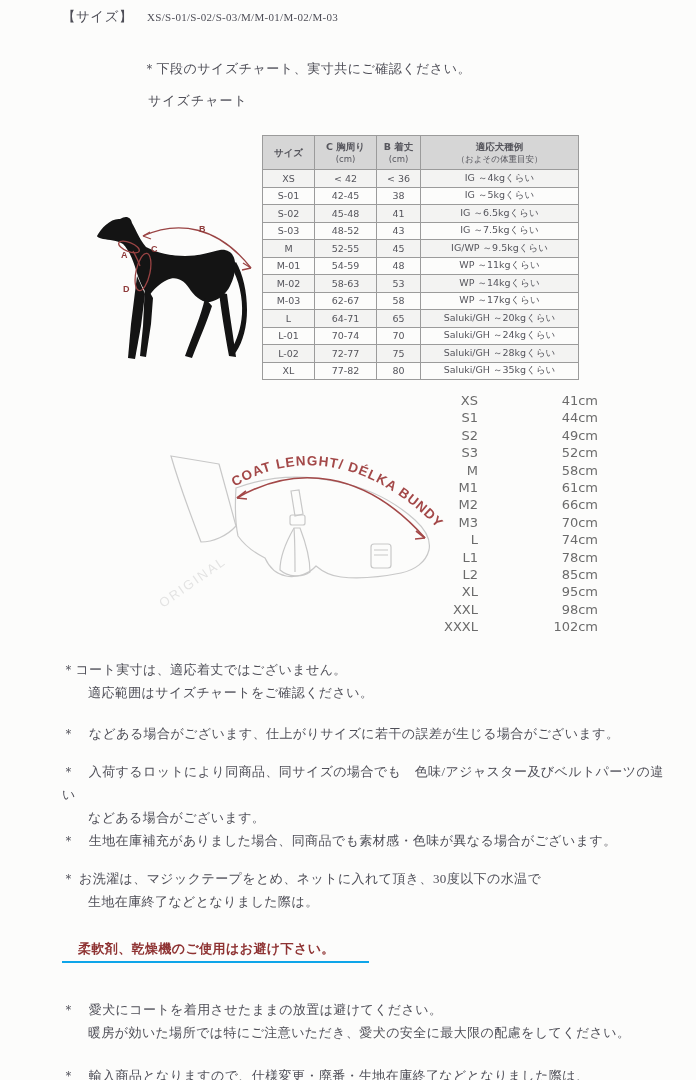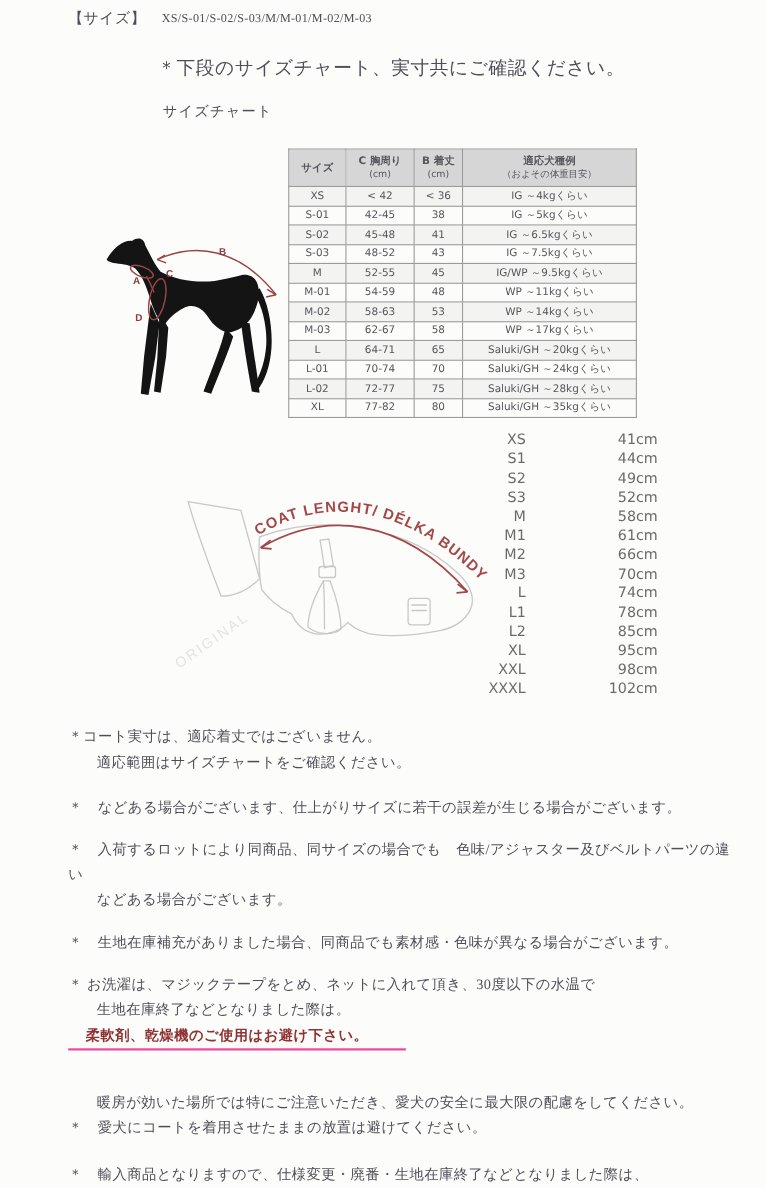--- a/index.html
+++ b/index.html
@@ -6,21 +6,21 @@
   .page{
     position:relative;width:696px;height:1080px;margin:0 auto;
     background:#fcfcfb;overflow:hidden;
     font-family:"Liberation Serif","DejaVu Serif",serif;
     color:#4e4e57;
   }
   .abs{position:absolute;}
   
   .size-label{left:62px;top:8px;font-size:13.5px;letter-spacing:.5px;}
   .size-values{left:147px;top:11px;font-size:11px;letter-spacing:.3px;}
-  .check-note{left:143px;top:50px;font-size:17px;letter-spacing:.5px;}
+  .check-note{left:143px;top:60px;font-size:13px;letter-spacing:.5px;}
   .chart-title{left:148px;top:92px;font-size:13px;letter-spacing:1px;}
 
   
   .size-table{
     left:262px;top:135px;width:316px;
     border-collapse:collapse;table-layout:fixed;
     font-family:"DejaVu Sans","Liberation Sans",sans-serif;
     font-size:9.5px;color:#55555c;
     border:1.5px solid #7c7c7c;
   }
@@ -46,29 +46,29 @@
     font-size:13px;color:#6b6b6b;
   }
   .length-row{display:flex;height:17.4px;line-height:17.4px;}
   .length-row .sz{width:78px;text-align:right;}
   .length-row .val{width:120px;text-align:right;}
 
   
   .notes{left:62px;top:658px;width:610px;font-size:13px;letter-spacing:.4px;}
   .note{line-height:23px;margin-bottom:15px;}
   .note:nth-child(1){margin-bottom:18px;}
-  .note:nth-child(3){margin-bottom:16px;}
+  .note:nth-child(3){margin-bottom:0;}
   .note:nth-child(5){margin-bottom:35px;}
   .note:nth-child(6){margin-bottom:20px;}
   .note:nth-child(7){margin-bottom:0;}
   .note:nth-child(8){margin-bottom:0;}
   .note-line.cont{padding-left:26px;}
   .line-red{
     display:inline-block;color:#8e3232;font-weight:bold;
-    border-bottom:2px solid #ec4899;padding:0 34px 1px 16px;
+    border-bottom:2px solid #0ea5e9;padding:0 34px 1px 16px;margin-top:24px;
   }
   .note-line.redwrap{padding-left:0;}
 </style>
 </head>
 <body>
 
 <div class="page">
 
   <span class="abs size-label">【サイズ】</span>
   <span class="abs size-values">XS/S-01/S-02/S-03/M/M-01/M-02/M-03</span>
@@ -295,22 +295,22 @@
       </div>
       <div class="note">
         <div class="note-line">＊　生地在庫補充がありました場合、同商品でも素材感・色味が異なる場合がございます。</div>
       </div>
       <div class="note">
         <div class="note-line">＊ お洗濯は、マジックテープをとめ、ネットに入れて頂き、30度以下の水温で</div>
         <div class="note-line cont">生地在庫終了などとなりました際は。</div>
         <div class="note-line redwrap"><span class="line-red">柔軟剤、乾燥機のご使用はお避け下さい。</span></div>
       </div>
       <div class="note">
+        <div class="note-line">＊　愛犬にコートを着用させたままの放置は避けてください。</div>
         <div class="note-line cont">暖房が効いた場所では特にご注意いただき、愛犬の安全に最大限の配慮をしてください。</div>
-        <div class="note-line">＊　愛犬にコートを着用させたままの放置は避けてください。</div>
       </div>
       <div class="note">
         <div class="note-line">＊　輸入商品となりますので、仕様変更・廃番・生地在庫終了などとなりました際は、</div>
         <div class="note-line cont">ご相談させて頂きご返金となります。ご了承のほど宜しくお願い致します。</div>
       </div>
     </div>
 
 </div>
 
 </body></html>

